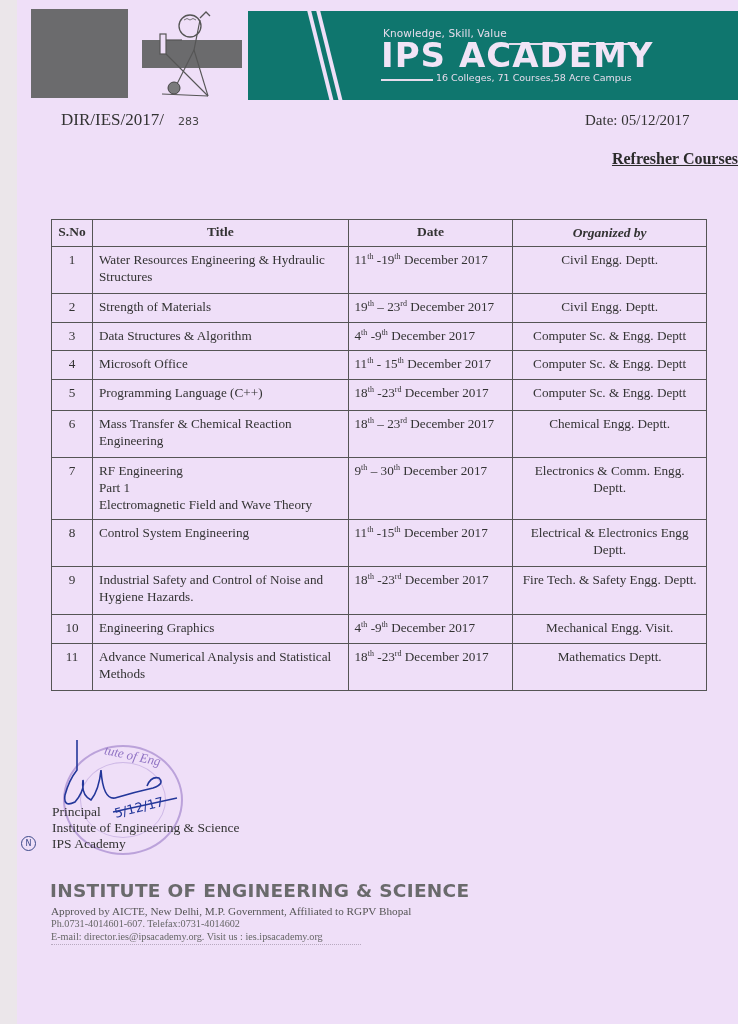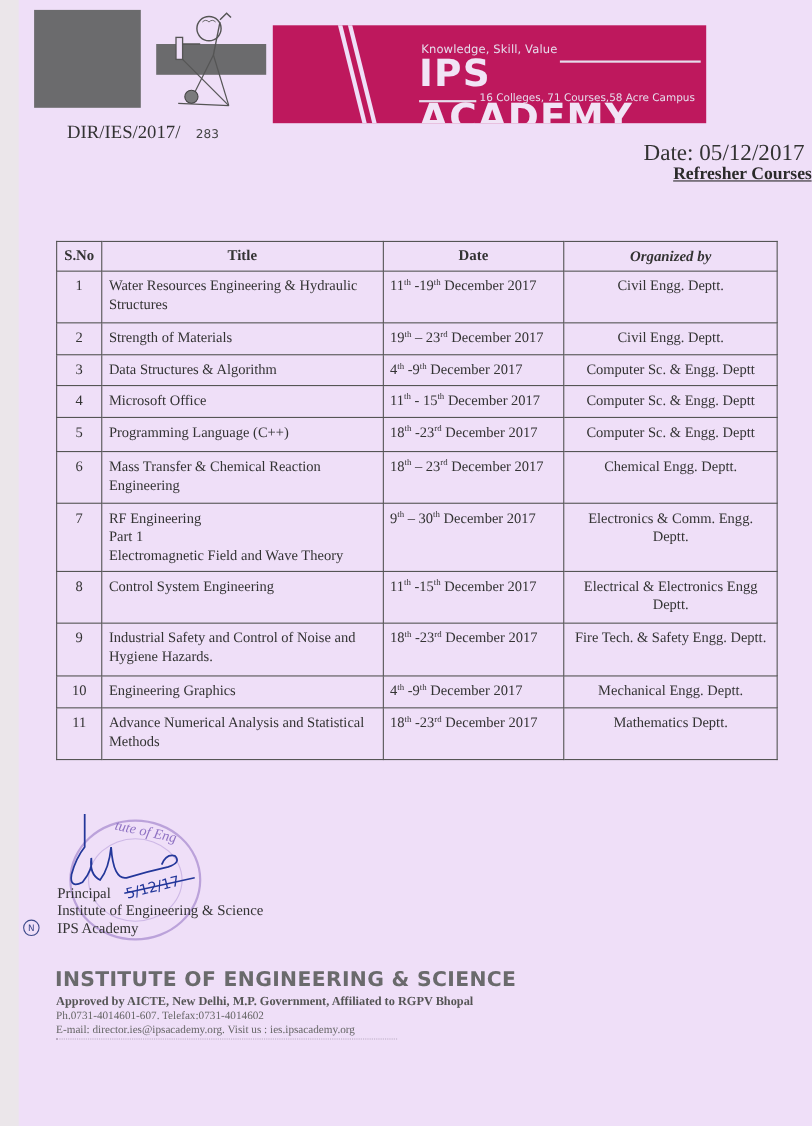--- a/index.html
+++ b/index.html
@@ -18,22 +18,22 @@
   .lh-block1 {
     position: absolute; left: 31px; top: 9px; width: 97px; height: 89px;
     background: #6b6b6d;
   }
   .lh-logo-bar {
     position: absolute; left: 142px; top: 40px; width: 100px; height: 28px;
     background: #6b6b6d;
   }
   .lh-logo { position: absolute; left: 138px; top: 10px; width: 110px; height: 88px; }
   .lh-banner {
-    position: absolute; left: 248px; top: 23px; width: 394px; height: 89px;
-    background: #be185d;
+    position: absolute; left: 248px; top: 11px; width: 490px; height: 89px;
+    background: #0f766e;
     overflow: hidden;
   }
   .lh-stripe {
     position: absolute; top: -5px; width: 4px; height: 110px; background: #efdff8;
     transform: skewX(14deg); transform-origin: top left;
   }
   .lh-tagline {
     position: absolute; left: 135px; top: 16px;
     font-family: "DejaVu Sans", sans-serif; font-size: 10.5px; color: #e6dcec;
     letter-spacing: 0.1px;
@@ -54,21 +54,21 @@
     position: absolute; left: 133px; top: 68px; width: 52px; height: 1.5px; background: #e6dcec;
   }
   
   .ref {
     position: absolute; left: 61px; top: 110px; font-size: 17px; color: #333;
   }
   .ref .handwritten {
     font-family: "DejaVu Sans", sans-serif; font-size: 11px; color: #444; margin-left: 14px;
   }
   .date {
-    position: absolute; left: 585px; top: 126px; font-size: 21px; color: #333;
+    position: absolute; left: 585px; top: 112px; font-size: 15px; color: #333;
   }
   .doc-title {
     position: absolute; left: 0; width: 738px; top: 150px; text-align: right;
     font-weight: bold; font-size: 16px; text-decoration: underline; color: #2b2b2b;
   }
   
   table.courses {
     position: absolute; left: 51px; top: 219px; width: 656px;
     border-collapse: collapse; font-size: 13.2px; color: #333;
   }
@@ -105,21 +105,21 @@
     border: 1.3px solid #3d4a8a; border-radius: 50%; font-size: 8px; color: #3d4a8a;
     text-align: center; line-height: 13px; font-family: "DejaVu Sans", sans-serif;
   }
   
   .footer-title {
     position: absolute; left: 50px; top: 880px;
     font-family: "DejaVu Sans", sans-serif; font-weight: bold; font-size: 18.5px;
     color: #6a6a6c; letter-spacing: 0.3px;
   }
   .footer-approved {
-    position: absolute; left: 51px; top: 905px; font-weight: bold; font-size: 11.2px; color: #555;
+    position: absolute; left: 51px; top: 905px; font-weight: normal; font-size: 11.2px; color: #555;
   }
   .footer-phone {
     position: absolute; left: 51px; top: 918px; font-size: 10.2px; color: #666;
   }
   .footer-email {
     position: absolute; left: 51px; top: 931px; font-size: 10.2px; color: #666;
   }
   .footer-faded {
     position: absolute; left: 51px; top: 944px; width: 310px; height: 2px;
     border-top: 1.5px dotted #b8a9c0;
@@ -224,21 +224,21 @@
       <tr style="height: 48px;">
         <td class="c-sno">9</td>
         <td class="c-title"><span>Industrial Safety and Control of Noise and Hygiene Hazards.</span></td>
         <td class="c-date"><span>18</span><sup>th</sup><span style="white-space:pre;"> -</span><span>23</span><sup>rd</sup><span style="white-space:pre;"> December 2017</span></td>
         <td class="c-org">Fire Tech. &amp; Safety Engg. Deptt.</td>
       </tr>
       <tr style="height: 29px;">
         <td class="c-sno">10</td>
         <td class="c-title"><span>Engineering Graphics</span></td>
         <td class="c-date"><span>4</span><sup>th</sup><span style="white-space:pre;"> -</span><span>9</span><sup>th</sup><span style="white-space:pre;"> December 2017</span></td>
-        <td class="c-org">Mechanical Engg. Deptt.</td>
+        <td class="c-org">Mechanical Engg. Visit.</td>
       </tr>
       <tr style="height: 47px;">
         <td class="c-sno">11</td>
         <td class="c-title"><span>Advance Numerical Analysis and Statistical Methods</span></td>
         <td class="c-date"><span>18</span><sup>th</sup><span style="white-space:pre;"> -</span><span>23</span><sup>rd</sup><span style="white-space:pre;"> December 2017</span></td>
         <td class="c-org">Mathematics Deptt.</td>
       </tr>
     </tbody>
 </table>
 

